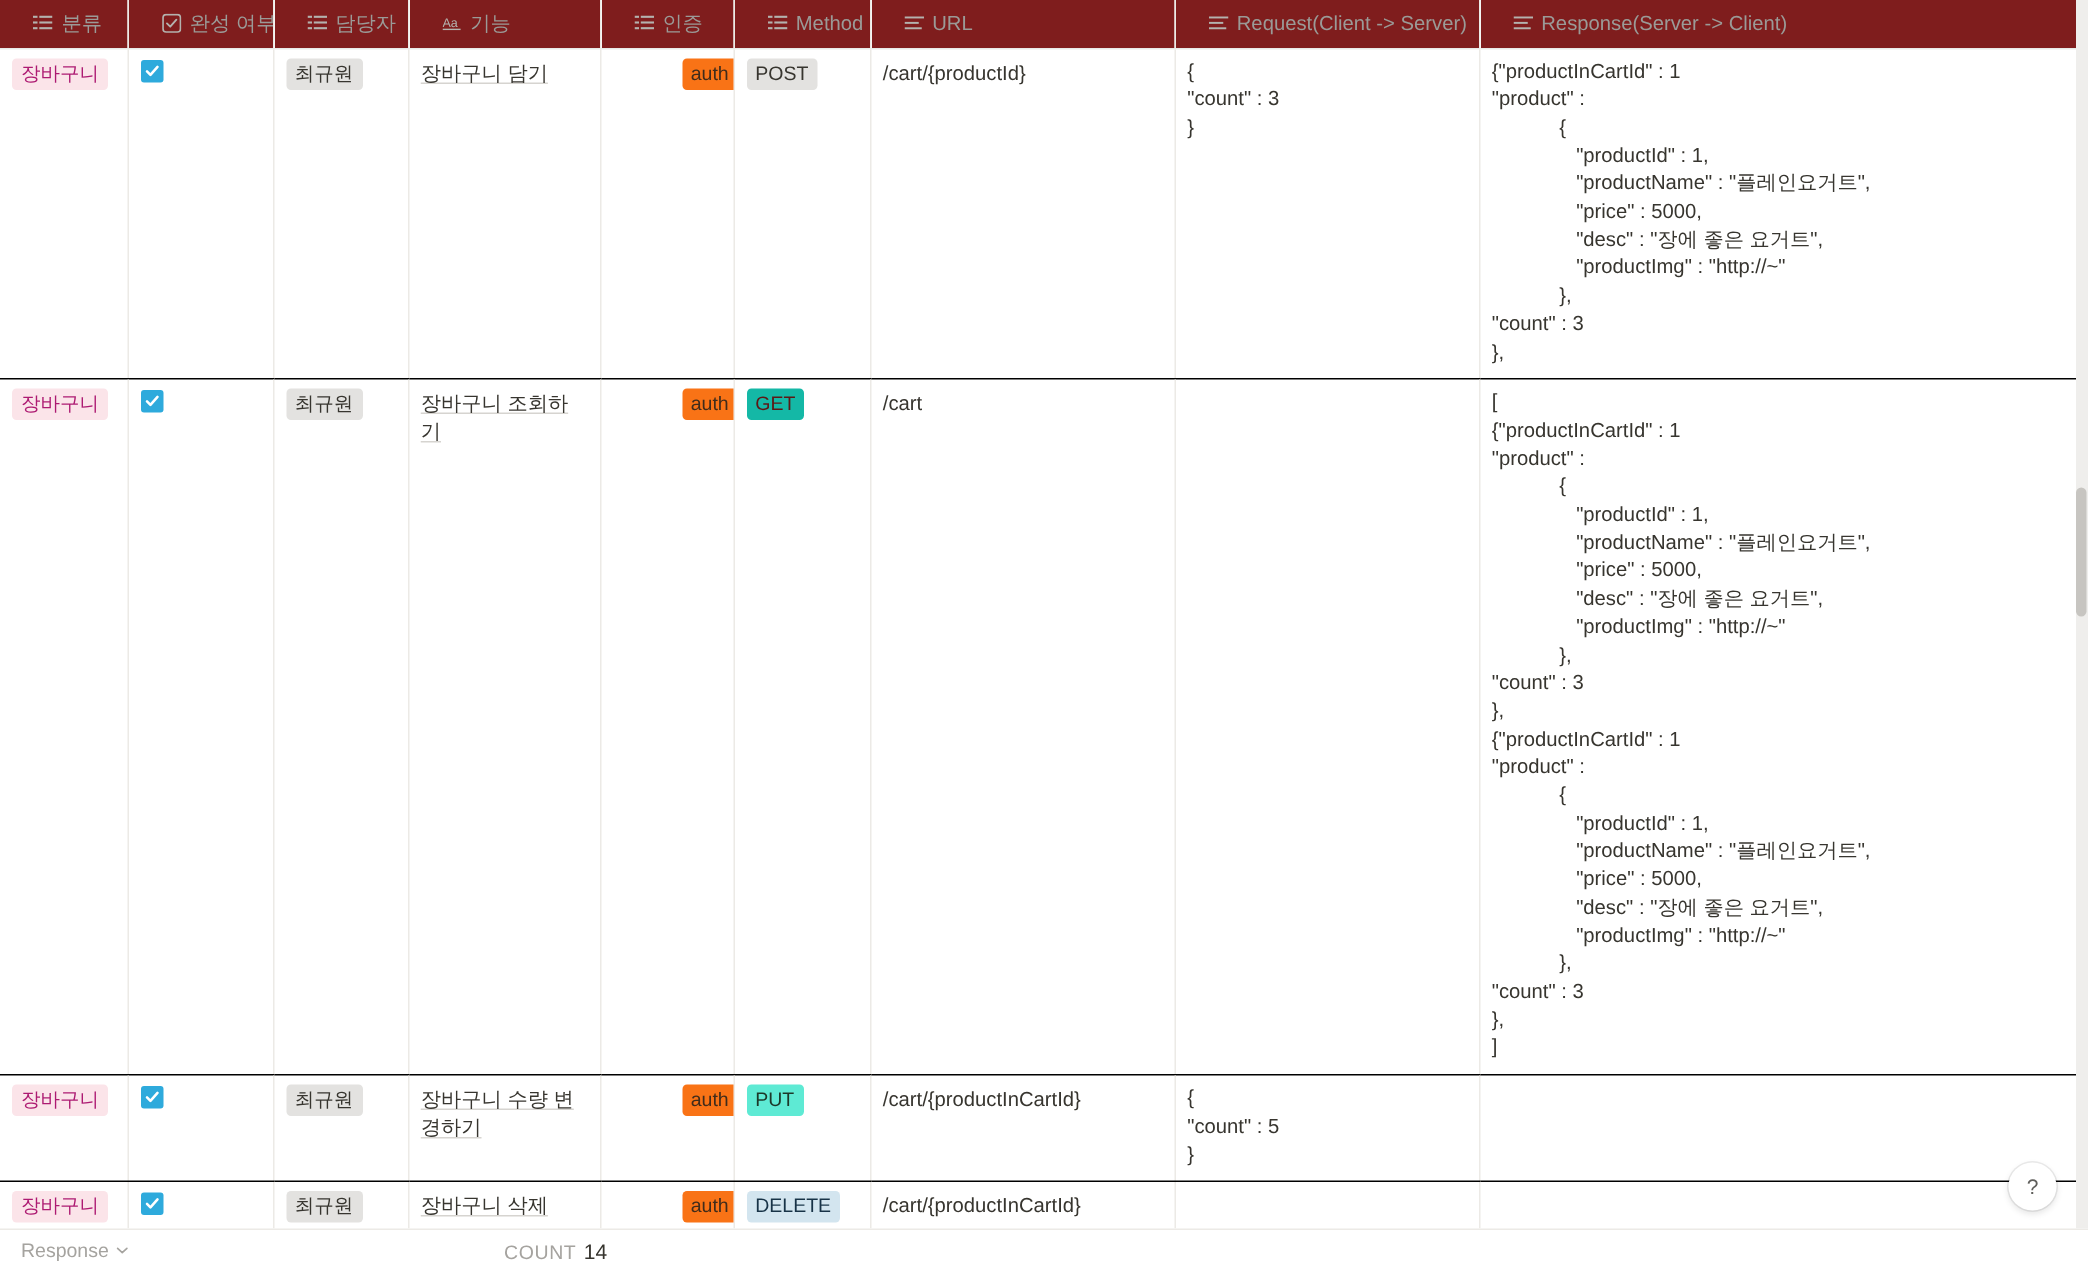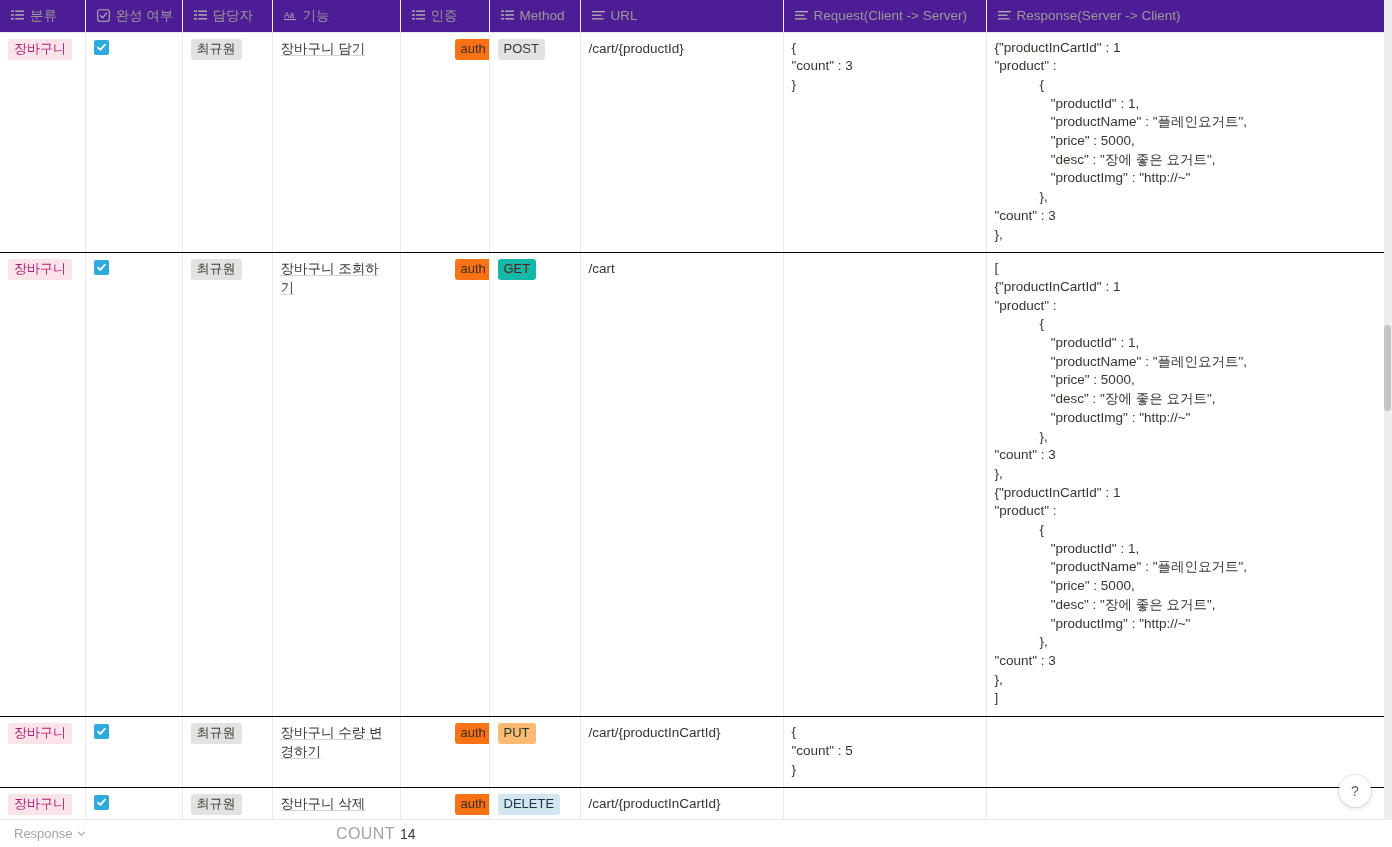--- a/index.html
+++ b/index.html
@@ -30,27 +30,27 @@
   table.grid col.c-auth     { width: 89px; }
   table.grid col.c-method   { width: 91px; }
   table.grid col.c-url      { width: 203px; }
   table.grid col.c-request  { width: 203px; }
   table.grid col.c-response { width: 398px; }
 
   thead th {
     height: 32px;
     border-bottom: 1px solid #e9e9e7;
     border-right: 1px solid #eceae6;
-    padding: 0 11px;
+    padding: 0 22px;
     text-align: left;
     font-weight: 400;
     font-size: 13.5px;
     color: #9b9a97;
     vertical-align: middle;
-    background: #4c1d95;
+    background: #7f1d1d;
     white-space: nowrap;
     overflow: hidden;
   }
   thead th:last-child { border-right: none; }
   .th-inner { display: flex; align-items: center; gap: 6px; }
   .hicon { display:inline-flex; width: 13px; height: 13px; flex: 0 0 13px; align-items:flex-start; justify-content:center; }
   .hicon svg { display:block; }
 
   tbody td {
     border-bottom: 1px solid #000000;
@@ -70,21 +70,21 @@
     padding: 1px 6px 2px 6px;
     border-radius: 3px;
     font-size: 13px;
     line-height: 18px;
     white-space: nowrap;
     color: #37352f;
   }
   .pill-pink   { background:#fbe4e9; color:#ad1a72; }
   .pill-gray   { background:#e3e2e0; color:#37352f; }
   .pill-orange { background:#f97316; color:#402c1b;margin-left:46px; }
-  .pill-green  { background:#fdba74; color:#1c3829; }
+  .pill-green  { background:#5eead4; color:#1c3829; }
   .pill-blue   { background:#d3e5ef; color:#183347; }
   .pill-red    { background:#14b8a6; color:#5d1715; }
 
   
   .cbox {
     width: 15px; height: 15px;
     background: #2eaadc;
     border-radius: 2px;
     display: inline-flex; align-items:center; justify-content:center;
   }
@@ -119,21 +119,21 @@
     margin-left: 14px;
     font-size: 13px; color: #a5a39f;
     display: inline-flex; align-items: center; gap: 4px;
     cursor: pointer;
   }
   .count-box {
     position: absolute; left: 336px;
     display: inline-flex; align-items: baseline; gap: 5px;
     cursor: pointer;
   }
-  .count-label { font-size: 16px; letter-spacing: .4px; color: #a5a39f; text-transform: uppercase; }
+  .count-label { font-size: 13px; letter-spacing: .4px; color: #a5a39f; text-transform: uppercase; }
   .count-val { font-size: 14px; color: #37352f; }
 
   
   .vscroll-track {
     position: absolute; right: 0; top: 0;
     width: 8px; height: 819px;
     background: #efeeec;
   }
   .vscroll-thumb {
     position: absolute; right: 1px; top: 325px;

